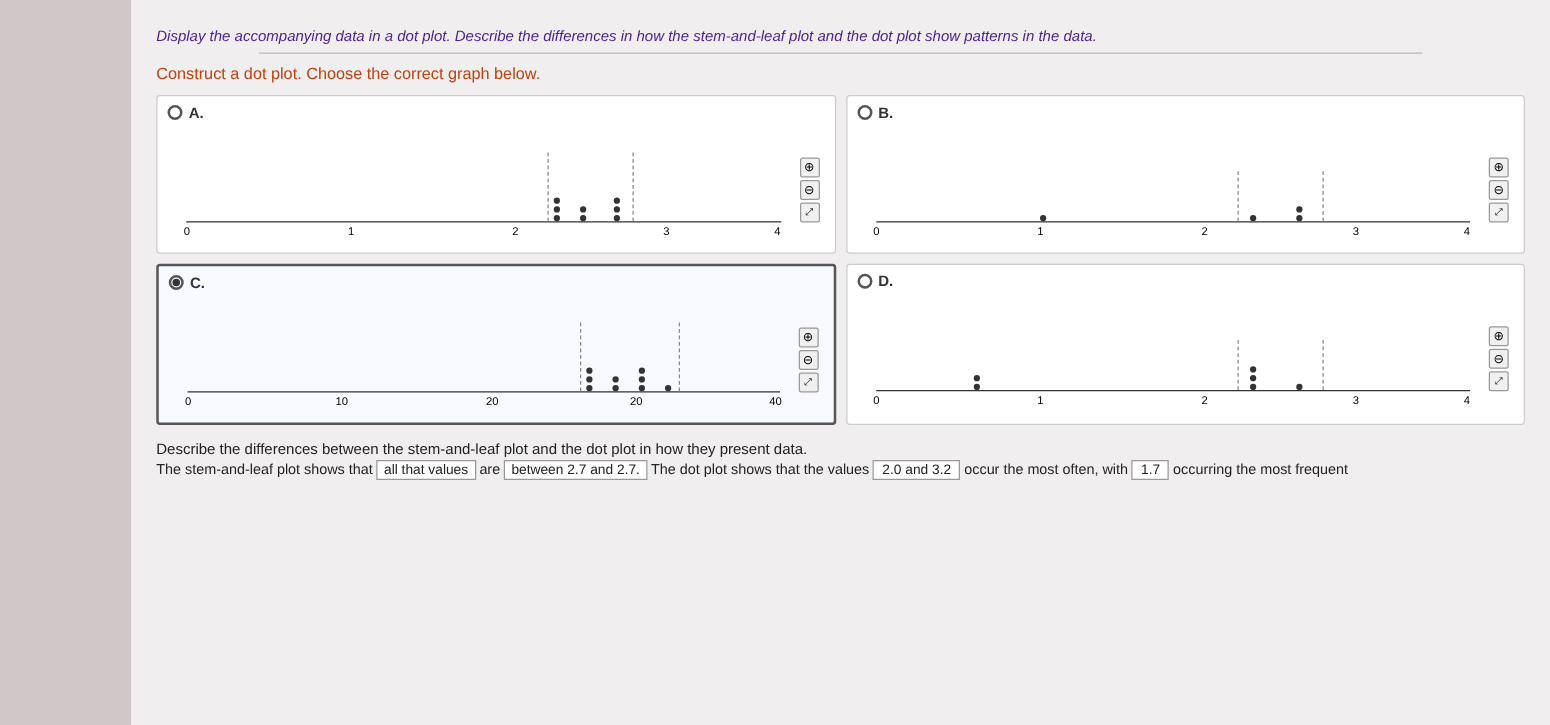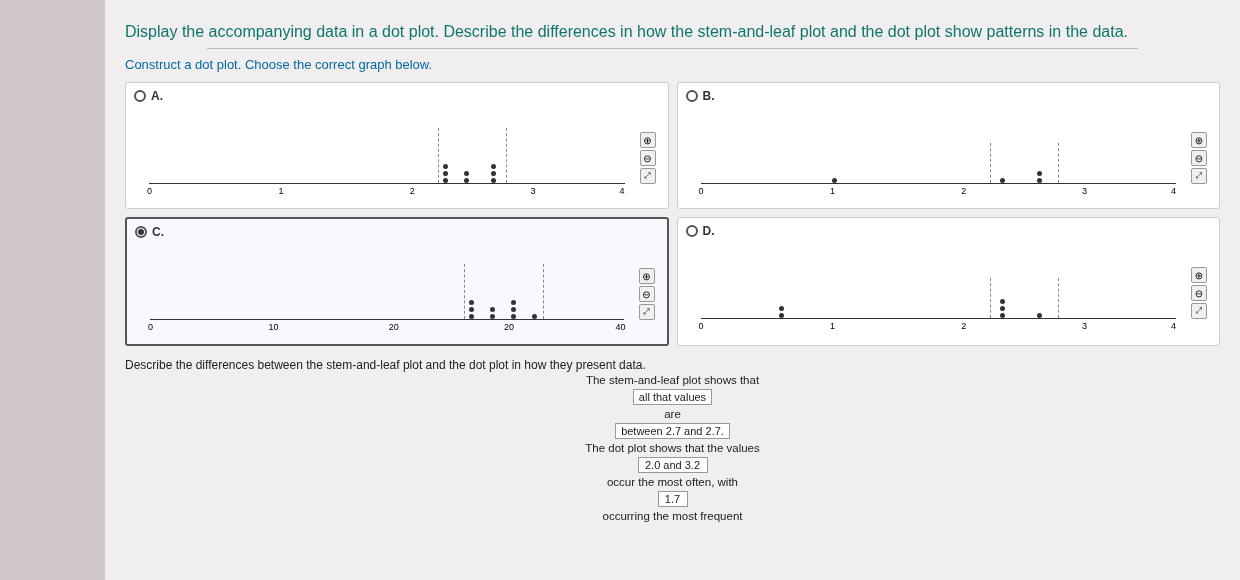--- a/index.html
+++ b/index.html
@@ -52,24 +52,25 @@
       position: absolute;
       left: 105px;
       top: 0;
       right: 0;
       bottom: 0;
       background: #f0eeee;
       padding: 20px 20px 10px 20px;
     }
 
     .question-text {
-      font-size: 16px;
-      color: #0f766e;
+      font-size: 12px;
+      color: #4c1d95;
       line-height: 1.5;
       margin-bottom: 4px;
+      font-style: italic;
     }
 
     .click-icon-row {
       display: flex;
       align-items: center;
       gap: 5px;
       font-size: 12px;
       color: #222;
       margin-bottom: 10px;
     }
@@ -82,21 +83,21 @@
     }
     .grid-icon span {
       background: #555;
       display: block;
       width: 4px;
       height: 4px;
     }
 
     .construct-label {
       font-size: 13px;
-      color: #0369a1;
+      color: #c2410c;
       margin-bottom: 10px;
     }
 
     .graphs-grid {
       display: grid;
       grid-template-columns: 1fr 1fr;
       grid-template-rows: 1fr 1fr;
       gap: 8px;
       width: 100%;
       height: 260px;
@@ -182,21 +183,20 @@
       font-weight: normal;
     }
 
     .desc-row {
       display: flex;
       align-items: center;
       flex-wrap: wrap;
       gap: 3px;
       font-size: 11.5px;
       color: #222;
-      flex-direction: column;
     }
 
     .fill-box {
       display: inline-block;
       border: 1px solid #999;
       background: #fff;
       padding: 1px 5px;
       font-size: 11px;
       min-width: 70px;
       text-align: center;

